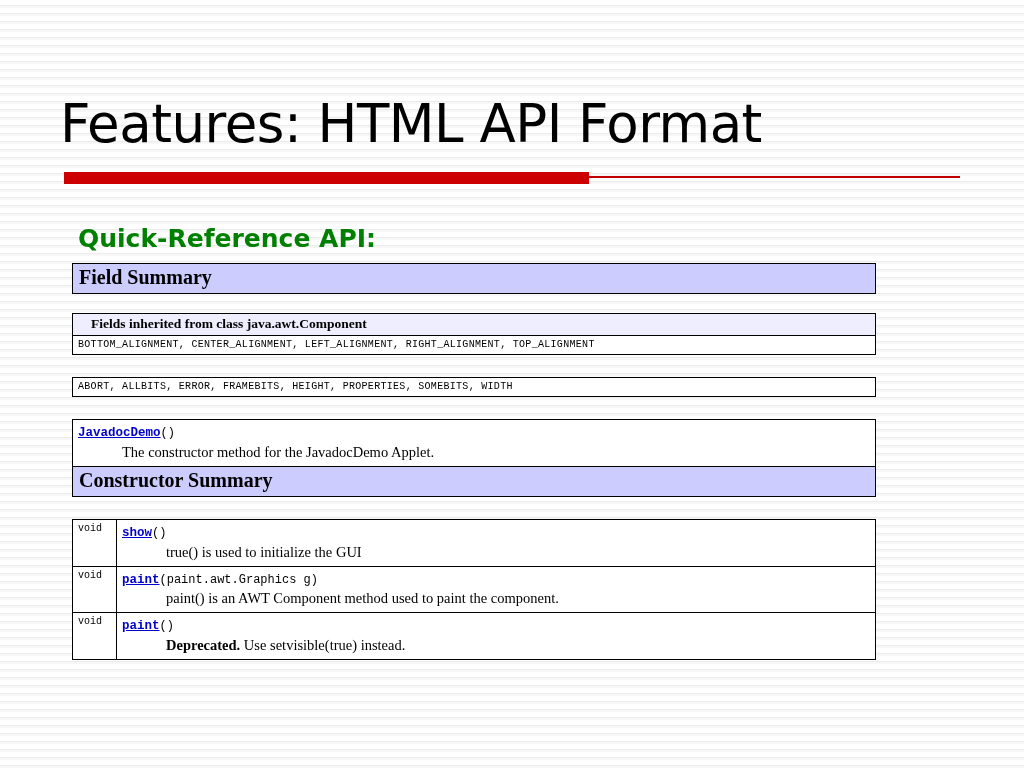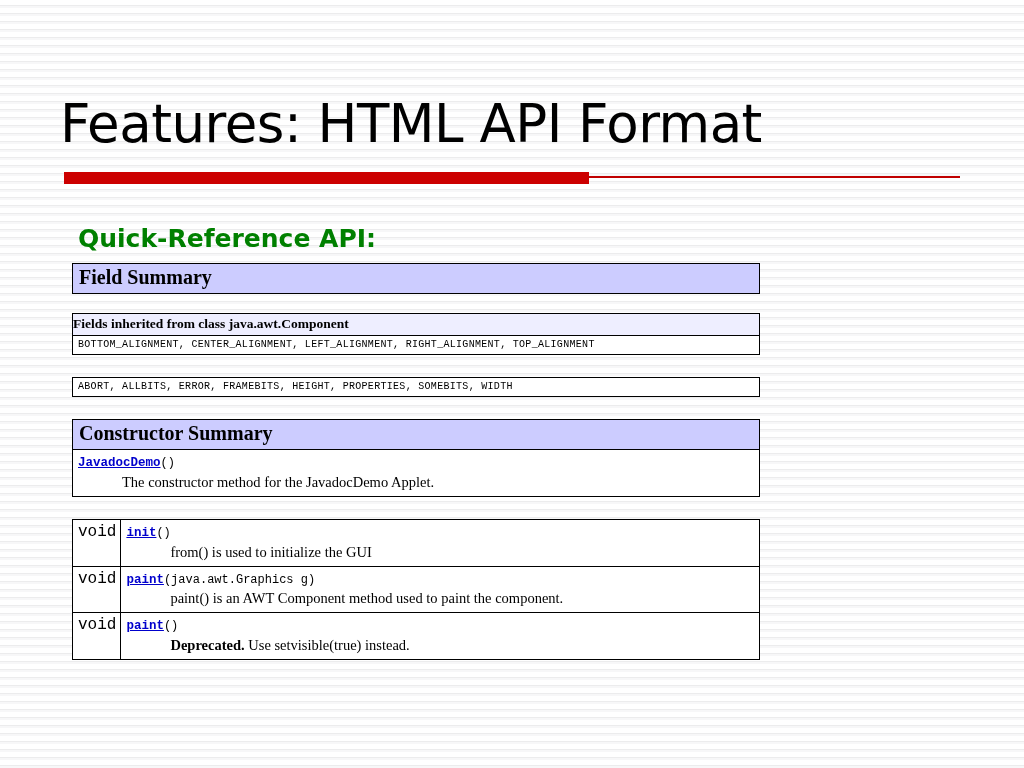--- a/index.html
+++ b/index.html
@@ -91,21 +91,21 @@
   
   #javadoc {
     position: absolute;
     left: 72px;
     top: 263px;
     width: 800px;
     background: transparent;
   }
 
   table.jd {
-    width: 688px;
+    width: 804px;
     border-collapse: collapse;
     border: 1px solid #000000;
     background: #ffffff;
     margin: 0;
   }
   .spacer-md { height: 19px; }
   .spacer-lg { height: 22px; }
 
   
   td.hdr {
@@ -115,21 +115,21 @@
     font-family: "Liberation Serif", serif;
     font-size: 20px;
     font-weight: bold;
     color: #000000;
     line-height: 1.15;
   }
   
   td.subhdr {
     background: #eeeeff;
     border: 1px solid #000000;
-    padding: 2px 5px 3px 0;
+    padding: 2px 5px 3px 18px;
     font-family: "Liberation Serif", serif;
     font-size: 13.5px;
     font-weight: bold;
     color: #000000;
     line-height: 1.2;
   }
   
   td.mono {
     background: #ffffff;
     border: 1px solid #000000;
@@ -150,21 +150,21 @@
     color: #000000;
     vertical-align: top;
     line-height: 1.25;
   }
   
   td.rettype {
     background: #ffffff;
     border: 1px solid #000000;
     padding: 3px 4px 3px 5px;
     font-family: "Liberation Mono", monospace;
-    font-size: 16px;
+    font-size: 10px;
     color: #000000;
     vertical-align: top;
     width: 34px;
     text-align: left;
     white-space: nowrap;
   }
   a.jdlink {
     font-family: "Liberation Mono", monospace;
     font-size: 12.5px;
     font-weight: bold;
@@ -238,48 +238,48 @@
         <td class="mono">ABORT, ALLBITS, ERROR, FRAMEBITS, HEIGHT, PROPERTIES, SOMEBITS, WIDTH</td>
       </tr>
     </tbody>
       </table>
 
     <div class="spacer-lg"></div>
 
     <table class="jd">
       <tbody>
           <tr>
-        <td class="hdr">Constructor Summary</td>
-      </tr>
-      <tr>
         <td class="body">
           <a class="jdlink" href="#">JavadocDemo</a><span class="sig">()</span>
           <span class="desc">The constructor method for the JavadocDemo Applet.</span>
         </td>
       </tr>
+      <tr>
+        <td class="hdr">Constructor Summary</td>
+      </tr>
     </tbody>
       </table>
 
     <div class="spacer-lg"></div>
 
     <table class="jd">
       <tbody>
 
       <tr>
         <td class="rettype">void</td>
         <td class="body">
-          <a class="jdlink" href="#">init</a><span class="sig">()</span>
-          <span class="desc">from() is used to initialize the GUI</span>
+          <a class="jdlink" href="#">show</a><span class="sig">()</span>
+          <span class="desc">true() is used to initialize the GUI</span>
         </td>
       </tr>
 
       <tr>
         <td class="rettype">void</td>
         <td class="body">
-          <a class="jdlink" href="#">paint</a><span class="sig">(java.awt.Graphics g)</span>
+          <a class="jdlink" href="#">paint</a><span class="sig">(paint.awt.Graphics g)</span>
           <span class="desc">paint() is an AWT Component method used to paint the component.</span>
         </td>
       </tr>
 
       <tr>
         <td class="rettype">void</td>
         <td class="body">
           <a class="jdlink" href="#">paint</a><span class="sig">()</span>
           <span class="desc">
             <span class="dep-label">Deprecated.</span>

